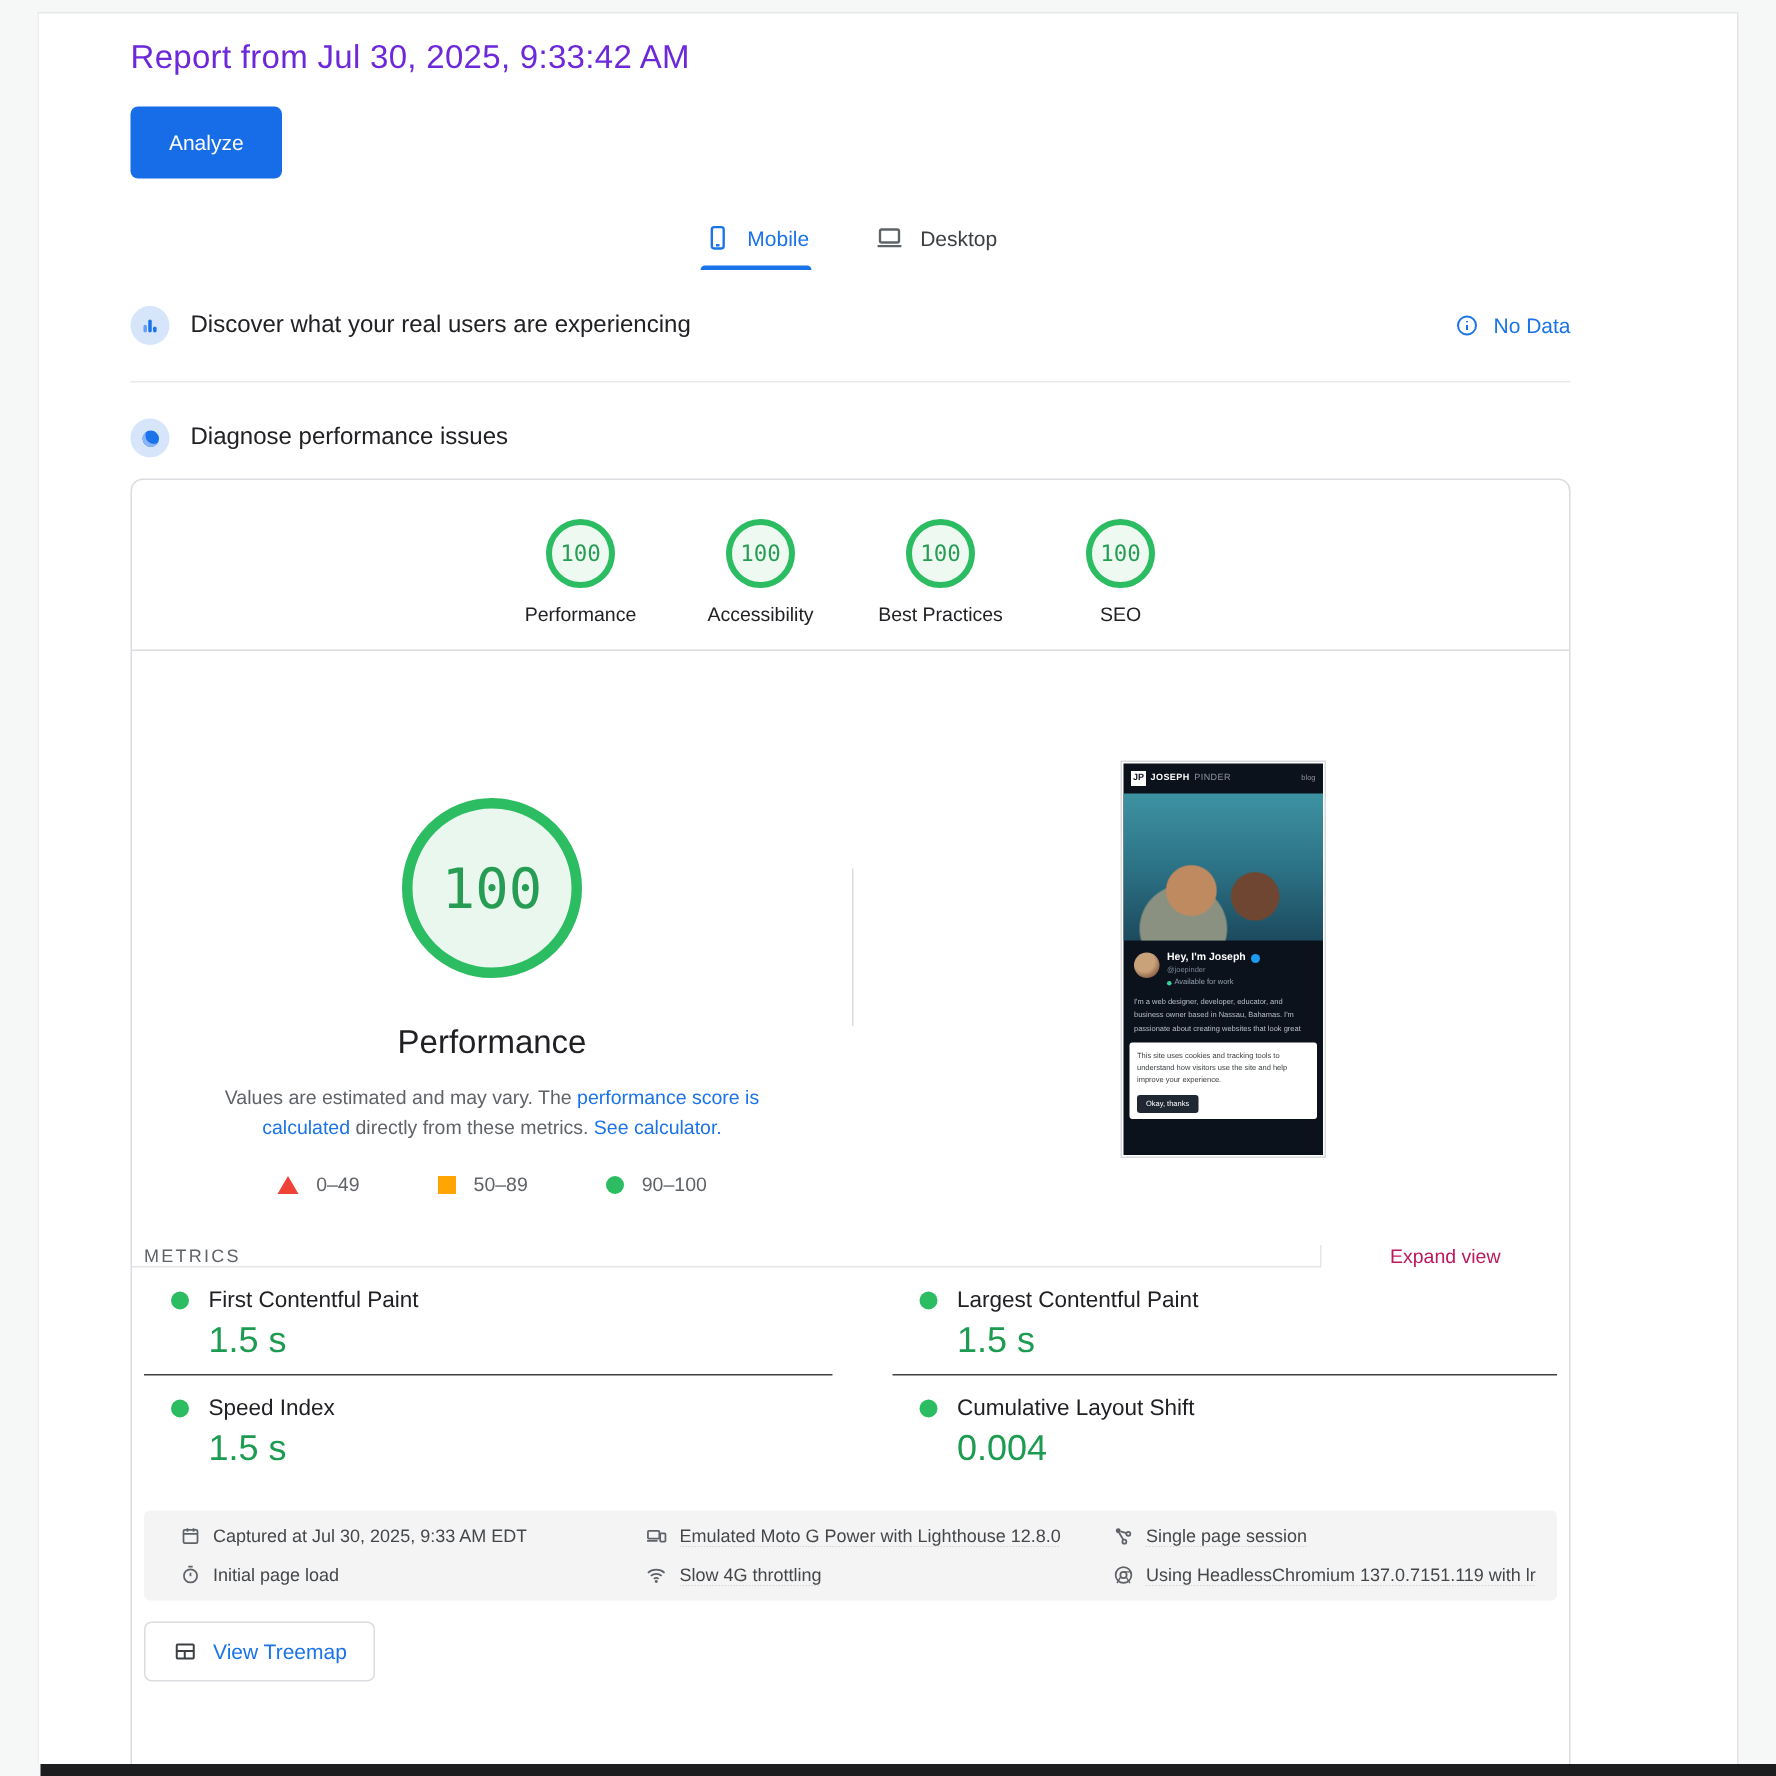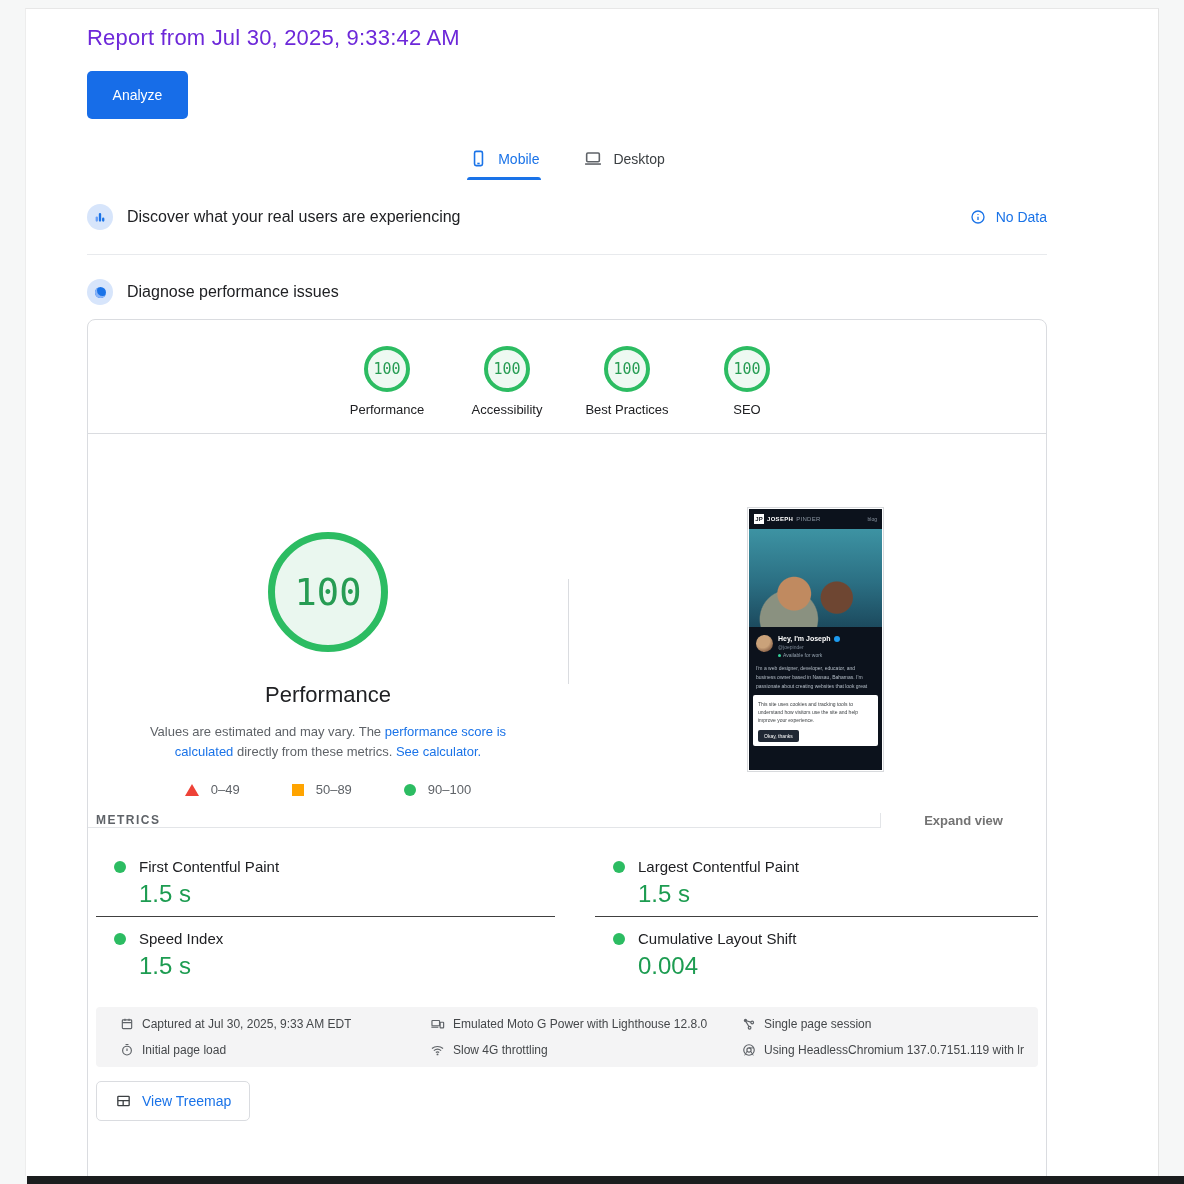--- a/index.html
+++ b/index.html
@@ -99,26 +99,26 @@
   .t-check { width:6px; height:6px; border-radius:50%; background:#1d9bf0; flex:none; }
   .t-handle { color:#7a8694; font-size:5px; margin-top:2px; }
   .t-avail { color:#93a0ad; font-size:5px; margin-top:2px; display:flex; align-items:center; gap:2px; }
   .t-avail i { width:3px; height:3px; border-radius:50%; background:#34d399; }
   .t-bio { color:#b6bfc9; font-size:5px; line-height:9px; padding:6px 7px 0; }
   .t-cookie { margin:4px 4px 0; background:#fff; border-radius:2px; padding:5px 5px 4px; }
   .t-cookie-text { color:#3c4043; font-size:5px; line-height:8px; }
   .t-cookie-btn { margin-top:4px; display:inline-block; background:#1f2733; color:#fff;
                   font-size:5px; padding:3px 6px; border-radius:2px; }
 
-  .metrics-header { display:flex; align-items:flex-start; height:32px;font-weight:bold; }
+  .metrics-header { display:flex; align-items:flex-end; height:32px; }
   .mh-left { flex:1; display:flex; align-items:center; padding-left:8px;
              border-bottom:1px solid #e3e5e8; }
   .mh-title { font-size:12px; letter-spacing:1.5px; color:#5f6368; }
   .mh-right { width:166px; border-left:1px solid #e3e5e8; display:flex; align-items:center;
-              justify-content:center; font-size:13px; color:#737373; cursor:pointer; }
+              justify-content:center; font-size:13px; color:#be185d; cursor:pointer; }
 
   .metrics-cols { display:flex; padding:0 8px; gap:40px; }
   .mcol { width:460px; }
   .mcol.right { width:444px; }
   .mcell { height:72px; padding-top:13px; }
   .mcell.bordered { border-bottom:1px solid #404040; }
   .mlabel { display:flex; align-items:center; gap:13px; padding-left:18px; font-size:15px; color:#202124; }
   .mdot { width:12px; height:12px; border-radius:50%; background:#2cbc62; flex:none; }
   .mvalue { margin-left:43px; margin-top:5px; font-size:24px; color:#1d9c51; }
 

